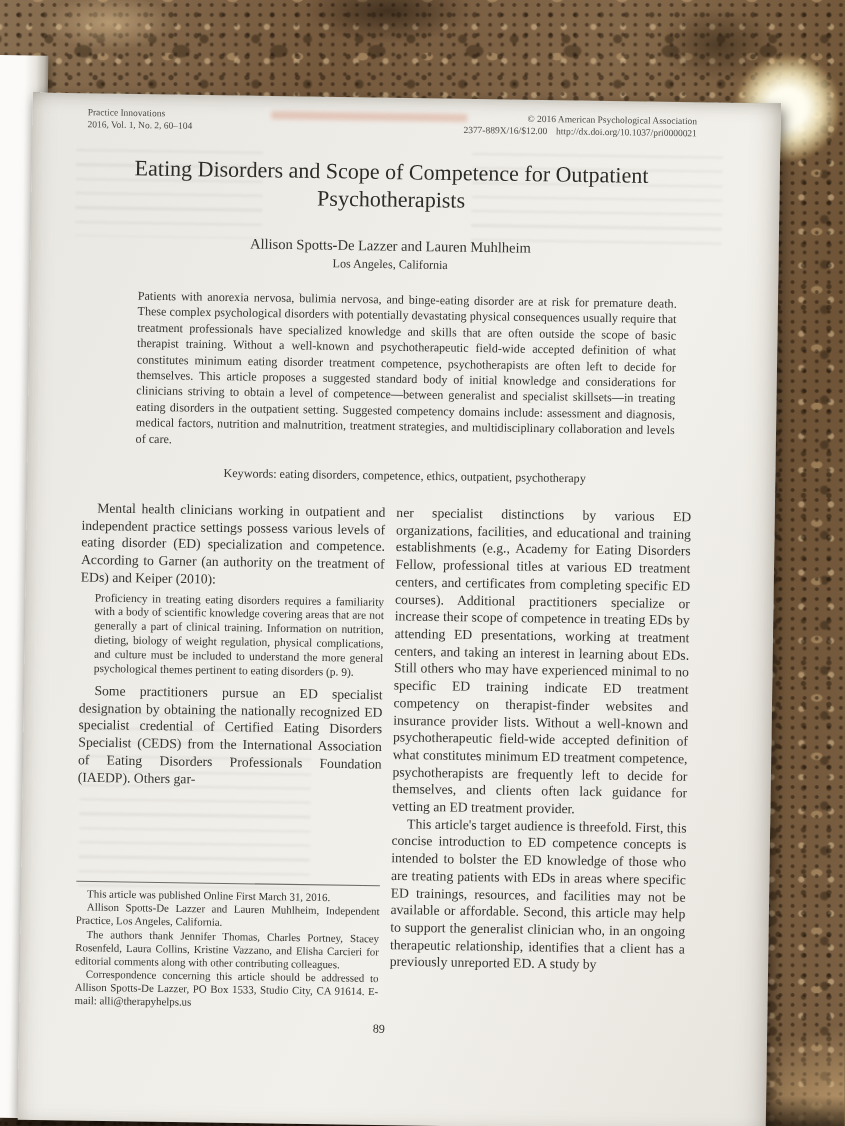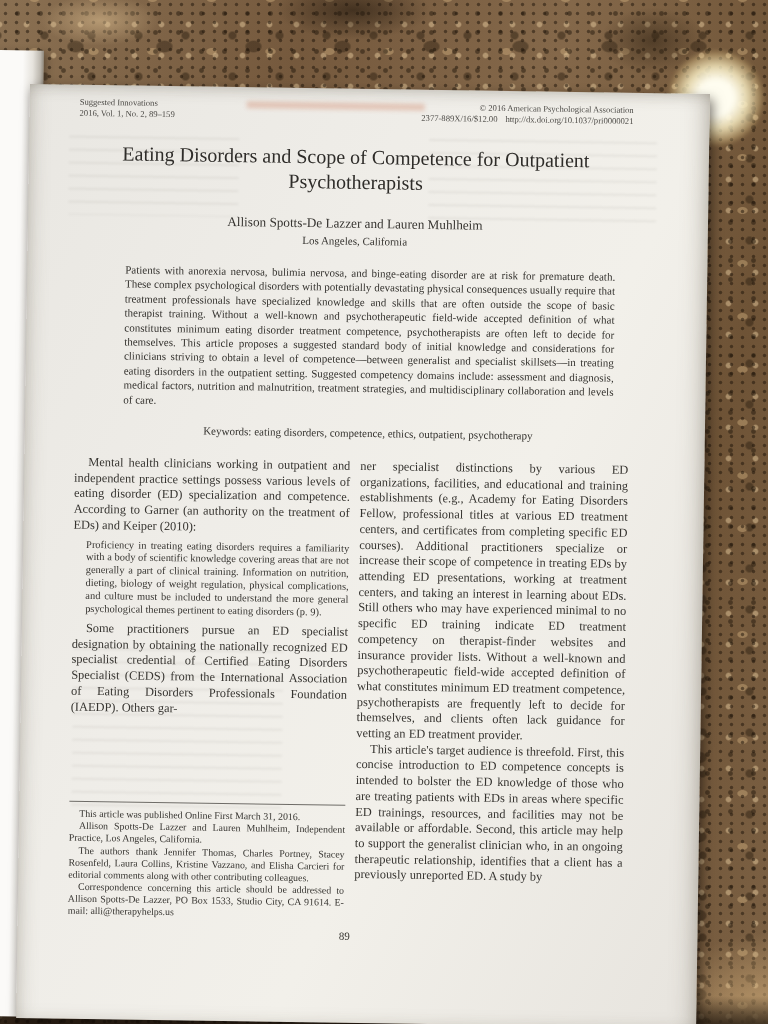--- a/index.html
+++ b/index.html
@@ -112,22 +112,22 @@
 
   <div class="page">
 
     <div class="ghost-pink"></div>
     <div class="ghost" style="left:40px; top:48px; width:170px; height:82px;"></div>
     <div class="ghost" style="left:400px; top:46px; width:228px; height:86px;"></div>
     <div class="ghost" style="left:52px; top:560px; width:210px; height:170px;"></div>
 
     <div class="masthead">
       <div class="mast-left">
-        <div>Suggested Innovations</div>
-        <div>2016, Vol. 1, No. 2, 89–159</div>
+        <div>Practice Innovations</div>
+        <div>2016, Vol. 1, No. 2, 60–104</div>
       </div>
       <div class="mast-right">
         <div>© 2016 American Psychological Association</div>
         <div><span>2377-889X/16/$12.00</span><span class="doi-sep"></span><span>http://dx.doi.org/10.1037/pri0000021</span></div>
       </div>
     </div>
 
     <h1 class="title">Eating Disorders and Scope of Competence for Outpatient Psychotherapists</h1>
     <div class="authors">Allison Spotts-De Lazzer and Lauren Muhlheim</div>
     <div class="affiliation">Los Angeles, California</div>

